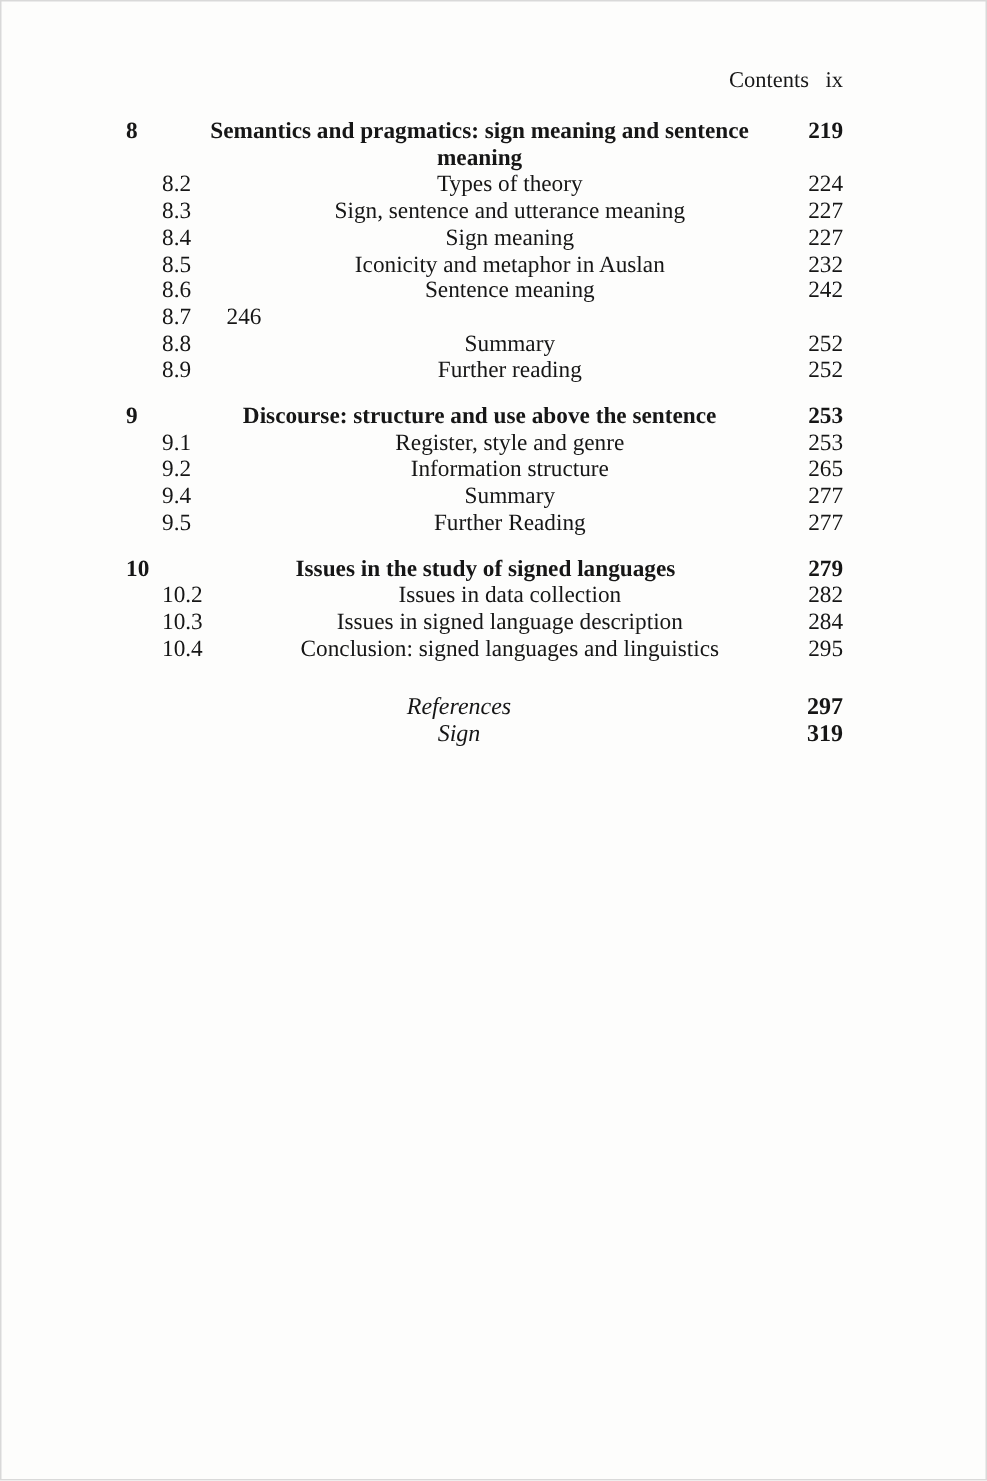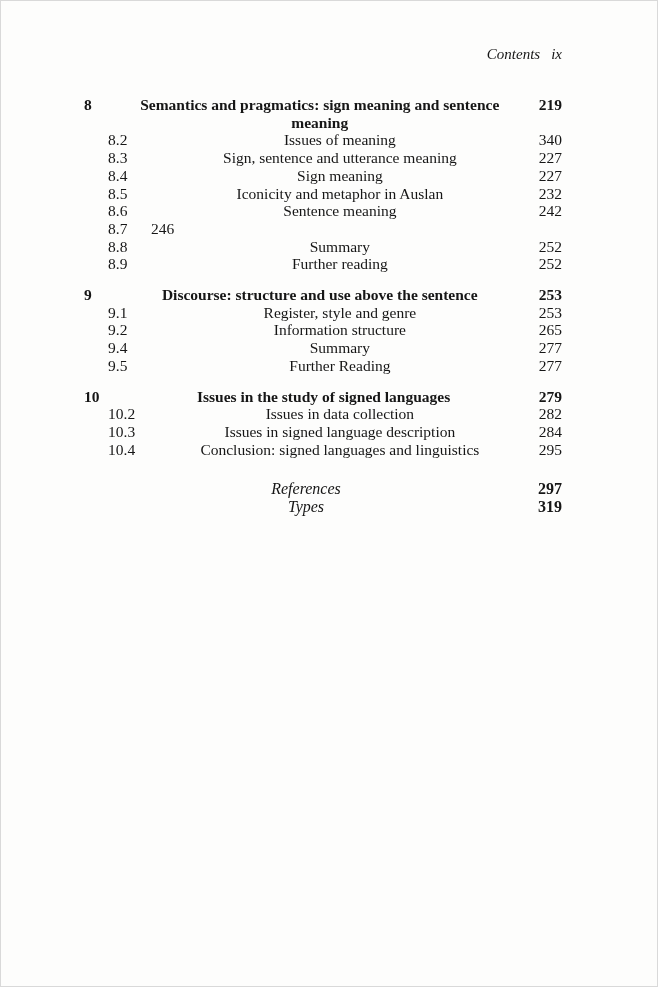--- a/index.html
+++ b/index.html
@@ -15,24 +15,23 @@
     border: 1px solid #d9d9d9;
     font-family: "Liberation Serif", serif;
     color: #161616;
     overflow: hidden;
   }
   .content {
     padding: 44px 95px 0 83px;
   }
   .running-head {
     text-align: right;
-    font-style: italic;
     font-size: 15px;
     line-height: 18px;
-    margin-bottom: 33px;
+    margin-bottom: 16px;
   }
   .running-head .pageno {
     margin-left: 11px;
   }
   .toc {
     font-size: 15.5px;
   }
   .row {
     display: flex;
     align-items: baseline;
@@ -88,22 +87,22 @@
     <div class="toc" id="toc">
   <div class="chapter-block">
     <div class="row chapter-row">
       <span class="ch-num">8</span>
       <span class="title">Semantics and pragmatics: sign meaning and sentence meaning</span>
       <span class="page-num">219</span>
     </div>
     <div class="sections">
   <div class="row section-row">
     <span class="sec-num">8.2</span>
-    <span class="title">Issues of meaning</span>
-    <span class="page-num">340</span>
+    <span class="title">Types of theory</span>
+    <span class="page-num">224</span>
   </div>
 
   <div class="row section-row">
     <span class="sec-num">8.3</span>
     <span class="title">Sign, sentence and utterance meaning</span>
     <span class="page-num">227</span>
   </div>
 
   <div class="row section-row">
     <span class="sec-num">8.4</span>
@@ -205,19 +204,19 @@
   </div>
 </div>
 
     <div class="backmatter" id="backmatter">
   <div class="row back-row">
     <span class="title">References</span>
     <span class="page-num">297</span>
   </div>
 
   <div class="row back-row">
-    <span class="title">Types</span>
+    <span class="title">Sign</span>
     <span class="page-num">319</span>
   </div>
 </div>
 
   </div>
 </div>
 
 </body></html>

